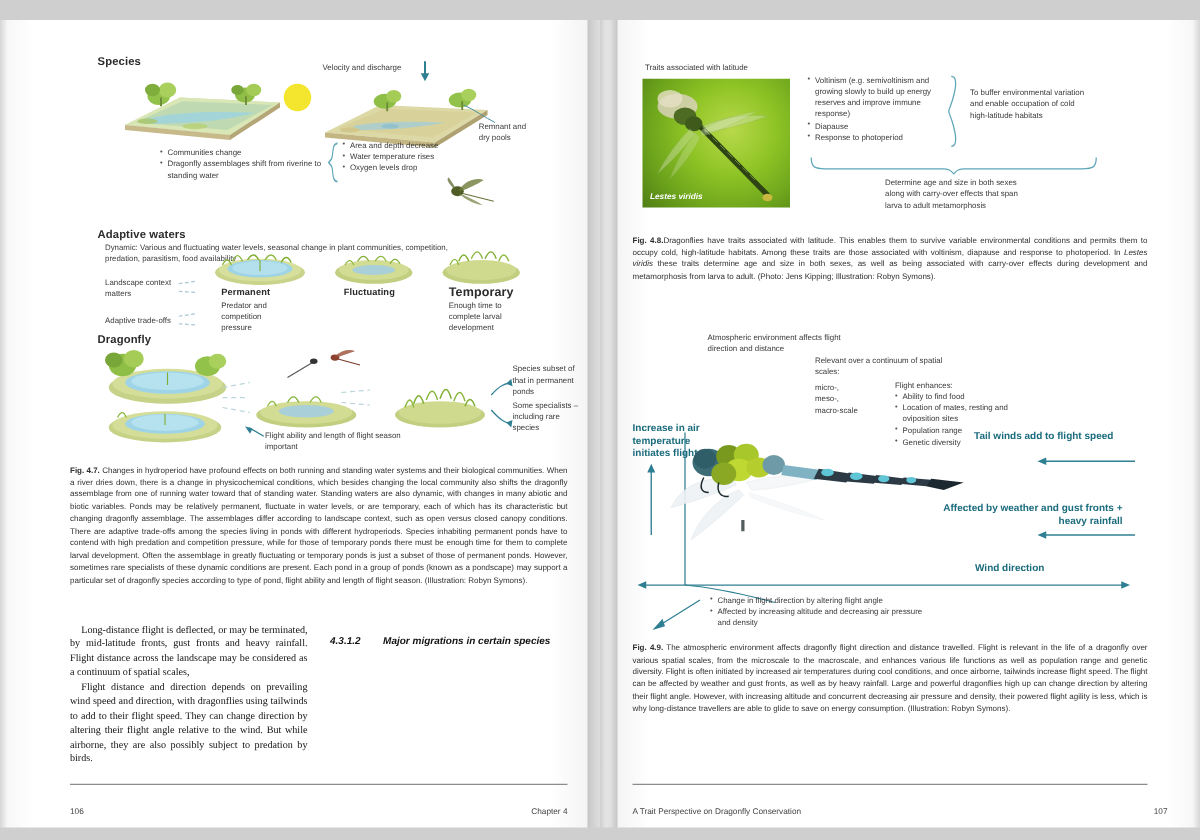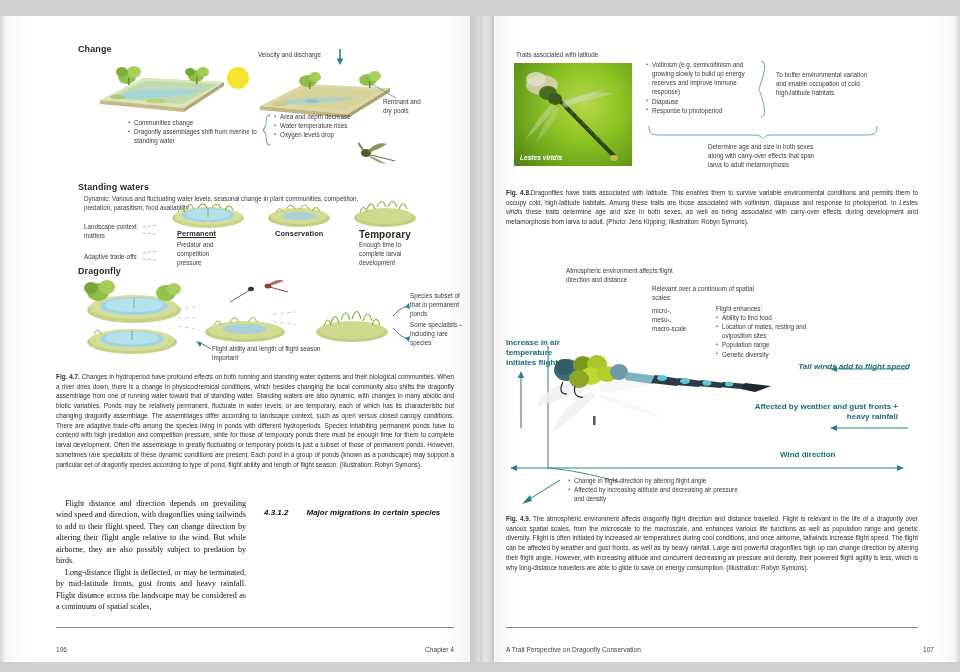--- a/index.html
+++ b/index.html
@@ -70,21 +70,21 @@
 </style>
 </head>
 <body>
 
 <div class="spread">
 
   <div class="page left">
 
     <div style="position:absolute;left:0;top:0;width:480px;height:372px;">
 
-      <div class="ill-h" style="position:absolute;left:78px;top:44px;">Change</div>
+      <div class="ill-h" style="position:absolute;left:78px;top:44px;">Species</div>
 
       <svg style="position:absolute;left:92px;top:62px;" width="140" height="56">
         <g>
           <polygon points="8,38 52,16 132,20 92,46" fill="#cfe0a8"></polygon>
           <polygon points="8,38 52,16 132,20 92,46" fill="#d9e6b6"></polygon>
           <polygon points="16,36 54,19 126,22 90,42" fill="#a9cfb0" opacity=".55"></polygon>
           <path d="M22,34 C45,27 80,27 112,28 C92,34 60,37 30,37 Z" fill="#9ed4de" opacity=".85"></path>
           <polygon points="8,38 92,46 92,50 8,42" fill="#c7b98a"></polygon>
           <polygon points="92,46 132,20 132,24 92,50" fill="#b5a678"></polygon>
           <ellipse cx="35" cy="15" rx="9" ry="7" fill="#93c24a"></ellipse>
@@ -147,21 +147,21 @@
       <div class="ill-t" style="position:absolute;left:383px;top:97px;width:45px;">Remnant and dry pools</div>
 
       <svg style="position:absolute;left:355px;top:140px;" width="50" height="30">
         <line x1="12" y1="14" x2="40" y2="21" stroke="#6b6f3a" stroke-width="1"></line>
         <ellipse cx="11" cy="13" rx="5" ry="4" fill="#4f5c25"></ellipse>
         <path d="M12,12 C18,4 26,2 32,4 C26,8 19,11 13,13 Z" fill="#6d7a3a" opacity=".8"></path>
         <path d="M12,15 C18,20 26,24 31,24 C25,20 18,17 13,15 Z" fill="#6d7a3a" opacity=".7"></path>
         <path d="M9,12 C3,6 2,3 4,2 C6,5 9,9 10,12 Z" fill="#5c6a2c" opacity=".75"></path>
       </svg>
 
-      <div class="ill-h" style="position:absolute;left:78px;top:182px;">Standing waters</div>
+      <div class="ill-h" style="position:absolute;left:78px;top:182px;">Adaptive waters</div>
       <div class="ill-t" style="position:absolute;left:84px;top:194px;width:300px;">Dynamic: Various and fluctuating water levels, seasonal change in plant communities, competition, predation, parasitism, food availability</div>
 
       <div class="ill-t" style="position:absolute;left:84px;top:222px;width:56px;">Landscape context matters</div>
       <div class="ill-t" style="position:absolute;left:84px;top:252px;width:56px;">Adaptive trade-offs</div>
 
       <svg style="position:absolute;left:143px;top:222px;" width="22" height="46">
         <line x1="0" y1="5" x2="14" y2="3" stroke="#a8c8d4" stroke-width="1" stroke-dasharray="3,2"></line>
         <line x1="0" y1="11" x2="13" y2="12" stroke="#a8c8d4" stroke-width="1" stroke-dasharray="3,2"></line>
         <line x1="0" y1="31" x2="14" y2="29" stroke="#a8c8d4" stroke-width="1" stroke-dasharray="3,2"></line>
         <line x1="0" y1="37" x2="13" y2="38" stroke="#a8c8d4" stroke-width="1" stroke-dasharray="3,2"></line>
@@ -172,33 +172,33 @@
         <ellipse cx="40" cy="20" rx="33" ry="9" fill="#d6df9b"></ellipse>
         <ellipse cx="40" cy="19" rx="26" ry="7" fill="#9fd4e6"></ellipse>
         <ellipse cx="40" cy="18.5" rx="22" ry="5.6" fill="#b4e0ee"></ellipse>
         <path d="M10,16 q4,-8 7,0" stroke="#8cb83f" fill="none" stroke-width="1.1"></path>
         <path d="M18,13 q4,-9 8,0" stroke="#8cb83f" fill="none" stroke-width="1.1"></path>
         <path d="M30,12 q5,-8 9,0" stroke="#7fae33" fill="none" stroke-width="1.1"></path>
         <path d="M44,12 q5,-8 9,0" stroke="#8cb83f" fill="none" stroke-width="1.1"></path>
         <path d="M57,14 q4,-8 8,0" stroke="#7fae33" fill="none" stroke-width="1.1"></path>
         <line x1="40" y1="12" x2="40" y2="21" stroke="#7fae33" stroke-width=".9"></line>
       </svg>
-      <div class="ill-h" style="position:absolute;left:177px;top:229px;font-size:7.4px;text-decoration:underline;">Permanent</div>
+      <div class="ill-h" style="position:absolute;left:177px;top:229px;font-size:7.4px;">Permanent</div>
       <div class="ill-t" style="position:absolute;left:177px;top:240px;width:50px;">Predator and competition pressure</div>
 
       <svg style="position:absolute;left:264px;top:198px;" width="70" height="32">
         <ellipse cx="35" cy="20" rx="31" ry="9" fill="#c2cf80"></ellipse>
         <ellipse cx="35" cy="18" rx="28" ry="8" fill="#d2dc93"></ellipse>
         <ellipse cx="35" cy="18" rx="17" ry="4" fill="#a9cfd8"></ellipse>
         <path d="M12,14 q4,-7 7,0" stroke="#8cb83f" fill="none" stroke-width="1"></path>
         <path d="M22,11 q5,-8 9,0" stroke="#7fae33" fill="none" stroke-width="1"></path>
         <path d="M36,11 q5,-8 9,0" stroke="#8cb83f" fill="none" stroke-width="1"></path>
         <path d="M48,13 q4,-7 8,0" stroke="#7fae33" fill="none" stroke-width="1"></path>
       </svg>
-      <div class="ill-h" style="position:absolute;left:275px;top:229px;font-size:7.4px;">Conservation</div>
+      <div class="ill-h" style="position:absolute;left:275px;top:229px;font-size:7.4px;">Fluctuating</div>
 
       <svg style="position:absolute;left:350px;top:196px;" width="70" height="34">
         <ellipse cx="35" cy="22" rx="31" ry="9" fill="#c2cf80"></ellipse>
         <ellipse cx="35" cy="20" rx="28" ry="8" fill="#d0da8f"></ellipse>
         <path d="M10,16 q4,-9 7,0" stroke="#8cb83f" fill="none" stroke-width="1.1"></path>
         <path d="M17,13 q4,-10 8,0" stroke="#7fae33" fill="none" stroke-width="1.1"></path>
         <path d="M27,11 q5,-11 9,0" stroke="#8cb83f" fill="none" stroke-width="1.1"></path>
         <path d="M38,11 q5,-11 9,0" stroke="#7fae33" fill="none" stroke-width="1.1"></path>
         <path d="M49,13 q4,-10 8,0" stroke="#8cb83f" fill="none" stroke-width="1.1"></path>
       </svg>
@@ -281,22 +281,22 @@
       <div class="ill-t" style="position:absolute;left:410px;top:320px;width:60px;">Some specialists – including rare species</div>
     </div>
 
     <div class="cap" style="position:absolute;left:56px;top:372px;width:398px;">
       <b>Fig. 4.7.</b>
       <span>Changes in hydroperiod have profound effects on both running and standing water systems and their biological communities. When a river dries down, there is a change in physicochemical conditions, which besides changing the local community also shifts the dragonfly assemblage from one of running water toward that of standing water. Standing waters are also dynamic, with changes in many abiotic and biotic variables. Ponds may be relatively permanent, fluctuate in water levels, or are temporary, each of which has its characteristic but changing dragonfly assemblage. The assemblages differ according to landscape context, such as open versus closed canopy conditions. There are adaptive trade-offs among the species living in ponds with different hydroperiods. Species inhabiting permanent ponds have to contend with high predation and competition pressure, while for those of temporary ponds there must be enough time for them to complete larval development. Often the assemblage in greatly fluctuating or temporary ponds is just a subset of those of permanent ponds. However, sometimes rare specialists of these dynamic conditions are present. Each pond in a group of ponds (known as a pondscape) may support a particular set of dragonfly species according to type of pond, flight ability and length of flight season. (Illustration: Robyn Symons).</span>
     </div>
 
     <div style="position:absolute;left:56px;top:498px;width:398px;display:flex;gap:18px;">
       <div style="width:190px;" class="bodytxt">
+        <p>Long-distance flight is deflected, or may be terminated, by mid-latitude fronts, gust fronts and heavy rainfall. Flight distance across the landscape may be considered as a continuum of spatial scales,</p>
         <p>Flight distance and direction depends on prevailing wind speed and direction, with dragonflies using tailwinds to add to their flight speed. They can change direction by altering their flight angle relative to the wind. But while airborne, they are also possibly subject to predation by birds.</p>
-        <p>Long-distance flight is deflected, or may be terminated, by mid-latitude fronts, gust fronts and heavy rainfall. Flight distance across the landscape may be considered as a continuum of spatial scales,</p>
       </div>
       <div style="width:190px;" class="bodytxt">
         <div class="sechead">
           <span class="num">4.3.1.2</span><span>Major migrations in certain species</span>
         </div>
       </div>
     </div>
 
     <div class="rule" style="left:56px;width:398px;"></div>
     <div class="foot">
@@ -411,21 +411,21 @@
         <path d="M210,37 L236,40 L220,46 L206,43 Z" fill="#1b2830"></path>
         <ellipse cx="127" cy="32" rx="5" ry="3" fill="#5fc6d8"></ellipse>
         <ellipse cx="150" cy="35" rx="5" ry="3" fill="#5fc6d8"></ellipse>
         <ellipse cx="172" cy="37" rx="4.5" ry="2.8" fill="#5fc6d8"></ellipse>
         <ellipse cx="194" cy="38" rx="4" ry="2.5" fill="#5fc6d8"></ellipse>
         <path d="M28,36 C24,44 26,48 32,48" fill="none" stroke="#1c2a30" stroke-width="1.2"></path>
         <path d="M40,40 C38,48 42,52 48,51" fill="none" stroke="#1c2a30" stroke-width="1.2"></path>
         <rect x="58" y="70" width="2.6" height="9" fill="#555c60"></rect>
       </svg>
 
-      <div style="position:absolute;left:280px;top:112px;font-size:8px;text-align:right;width:150px;font-style:italic;" class="txt-teal">Tail winds add to flight speed</div>
+      <div style="position:absolute;left:280px;top:94px;font-size:8px;text-align:center;width:150px;" class="txt-teal">Tail winds add to flight speed</div>
       <svg style="position:absolute;left:348px;top:114px;" width="82" height="10">
         <line x1="80" y1="5" x2="8" y2="5" stroke="#2f7f92" stroke-width="1.1"></line>
         <polygon points="2,5 9,2 9,8" fill="#2f7f92"></polygon>
       </svg>
 
       <div style="position:absolute;left:258px;top:152px;font-size:8px;text-align:right;width:160px;line-height:1.25;" class="txt-teal">Affected by weather and gust fronts + heavy rainfall</div>
       <svg style="position:absolute;left:348px;top:173px;" width="82" height="10">
         <line x1="80" y1="5" x2="8" y2="5" stroke="#2f7f92" stroke-width="1.1"></line>
         <polygon points="2,5 9,2 9,8" fill="#2f7f92"></polygon>
       </svg>

